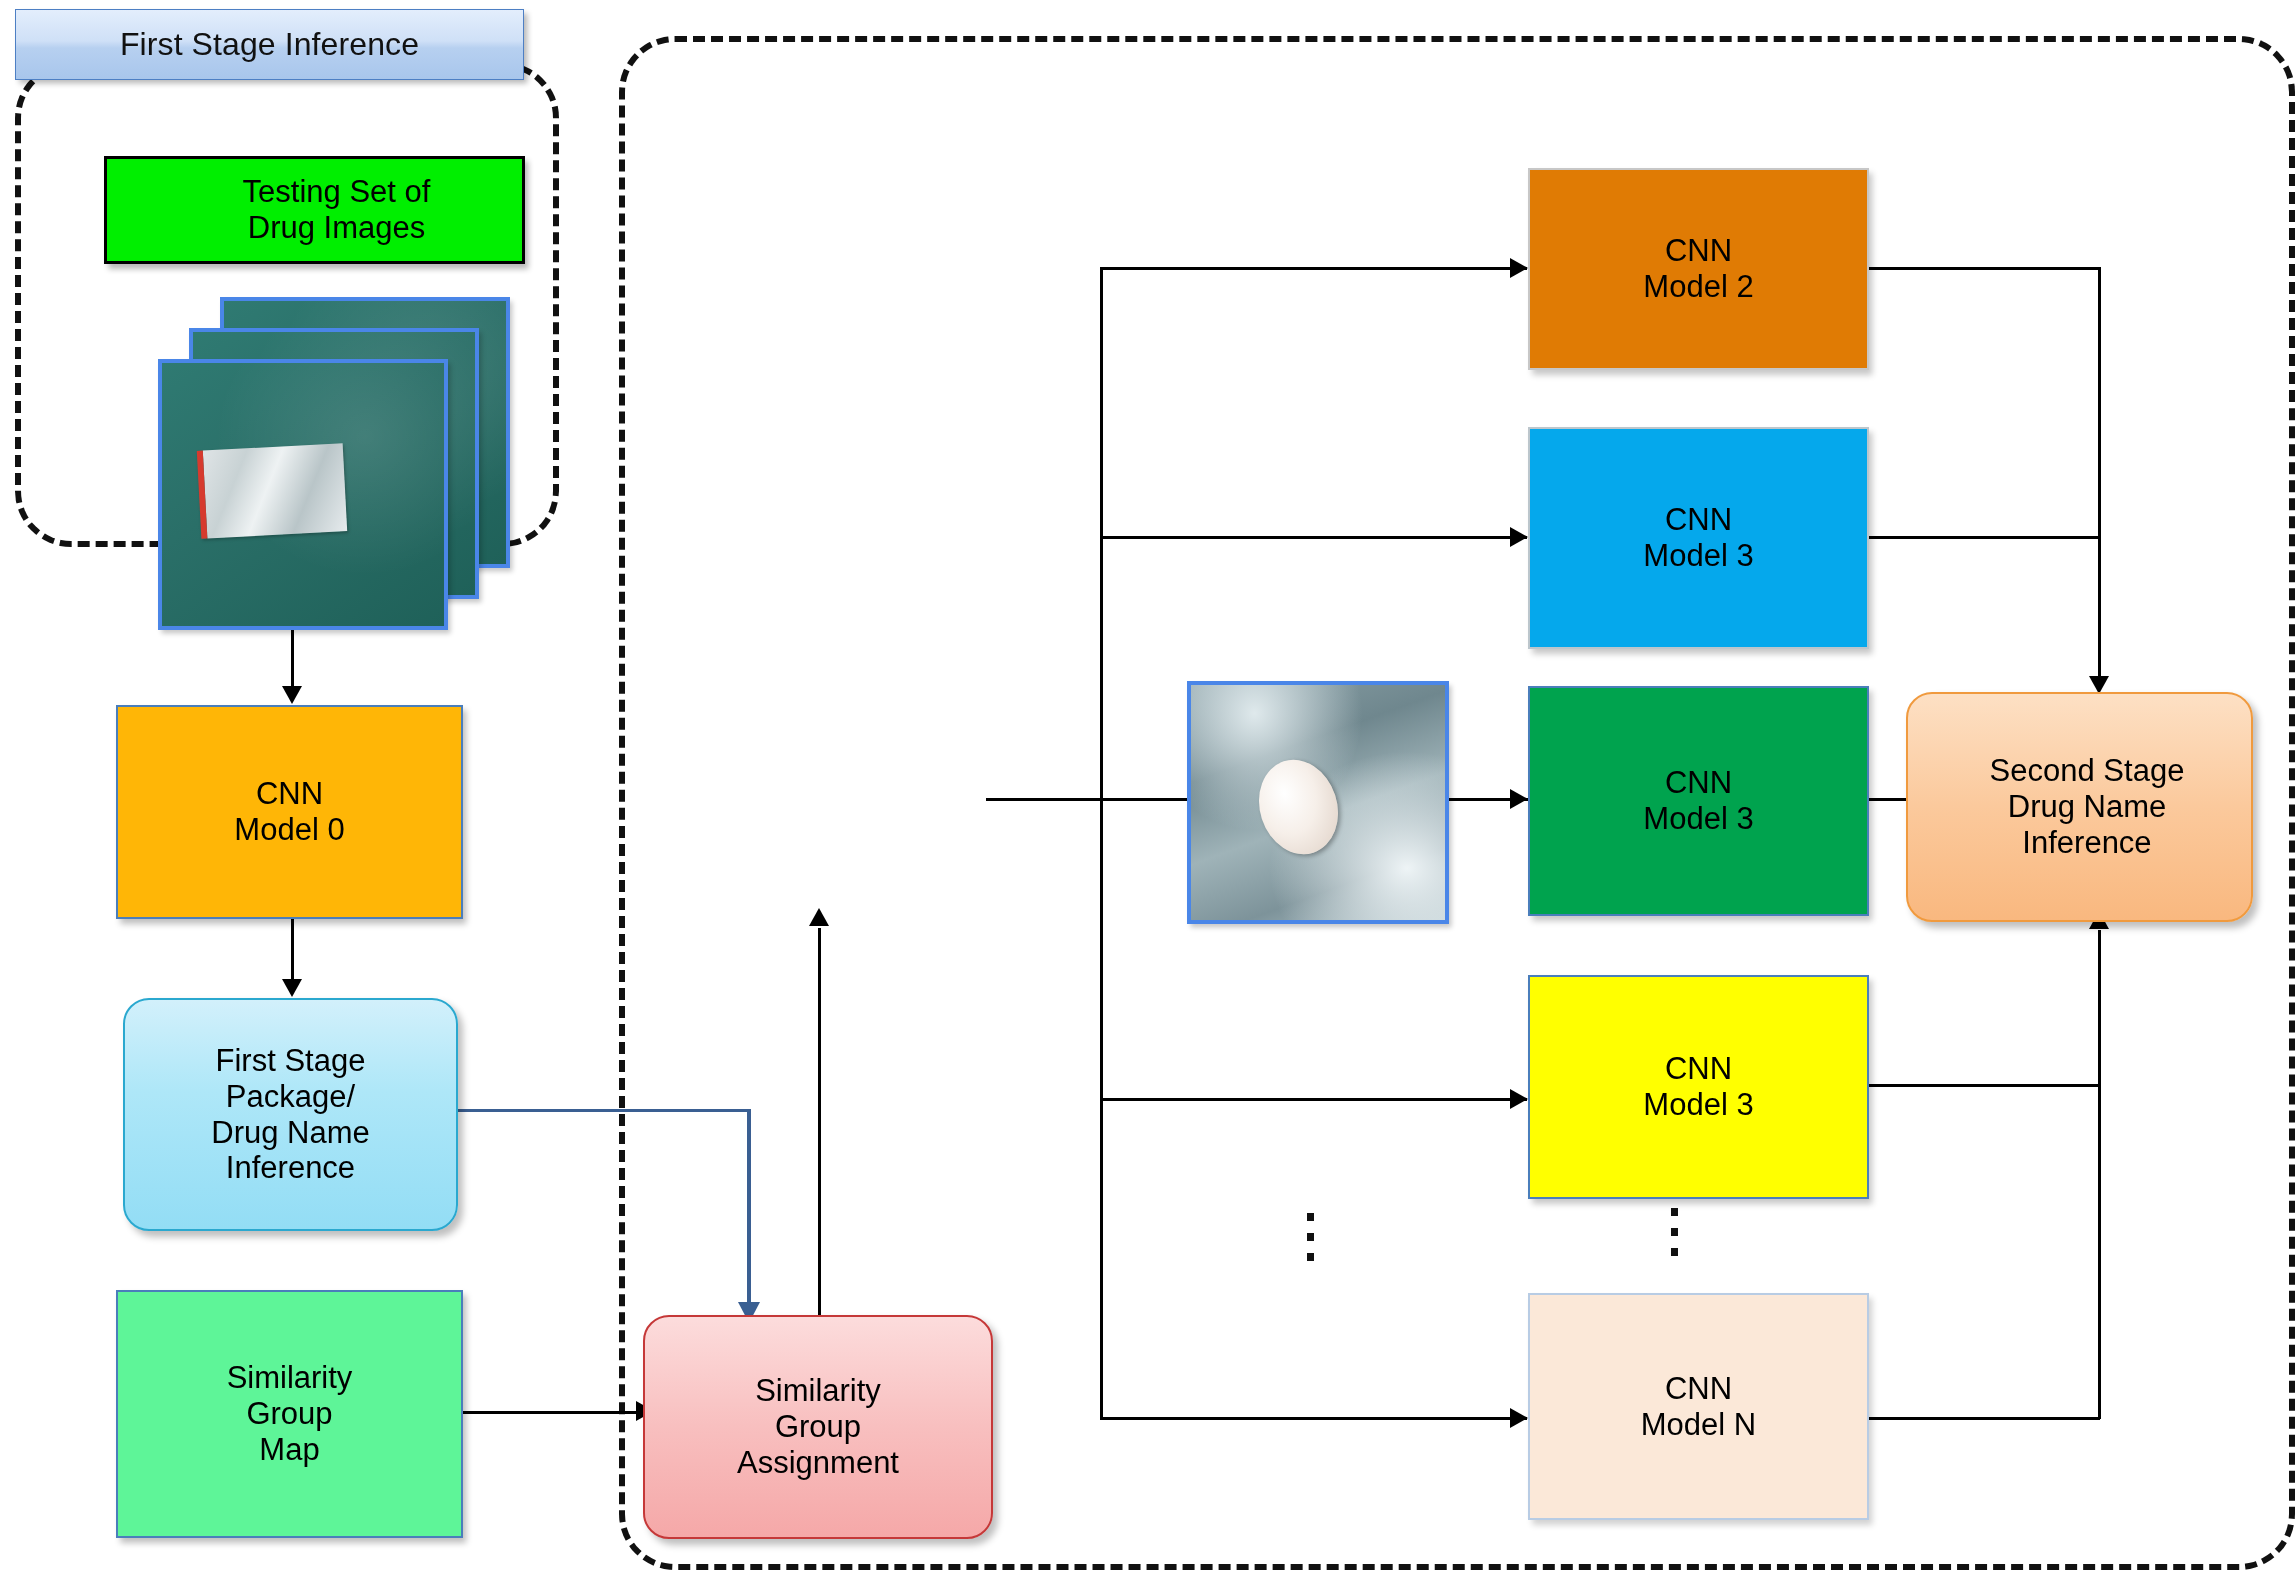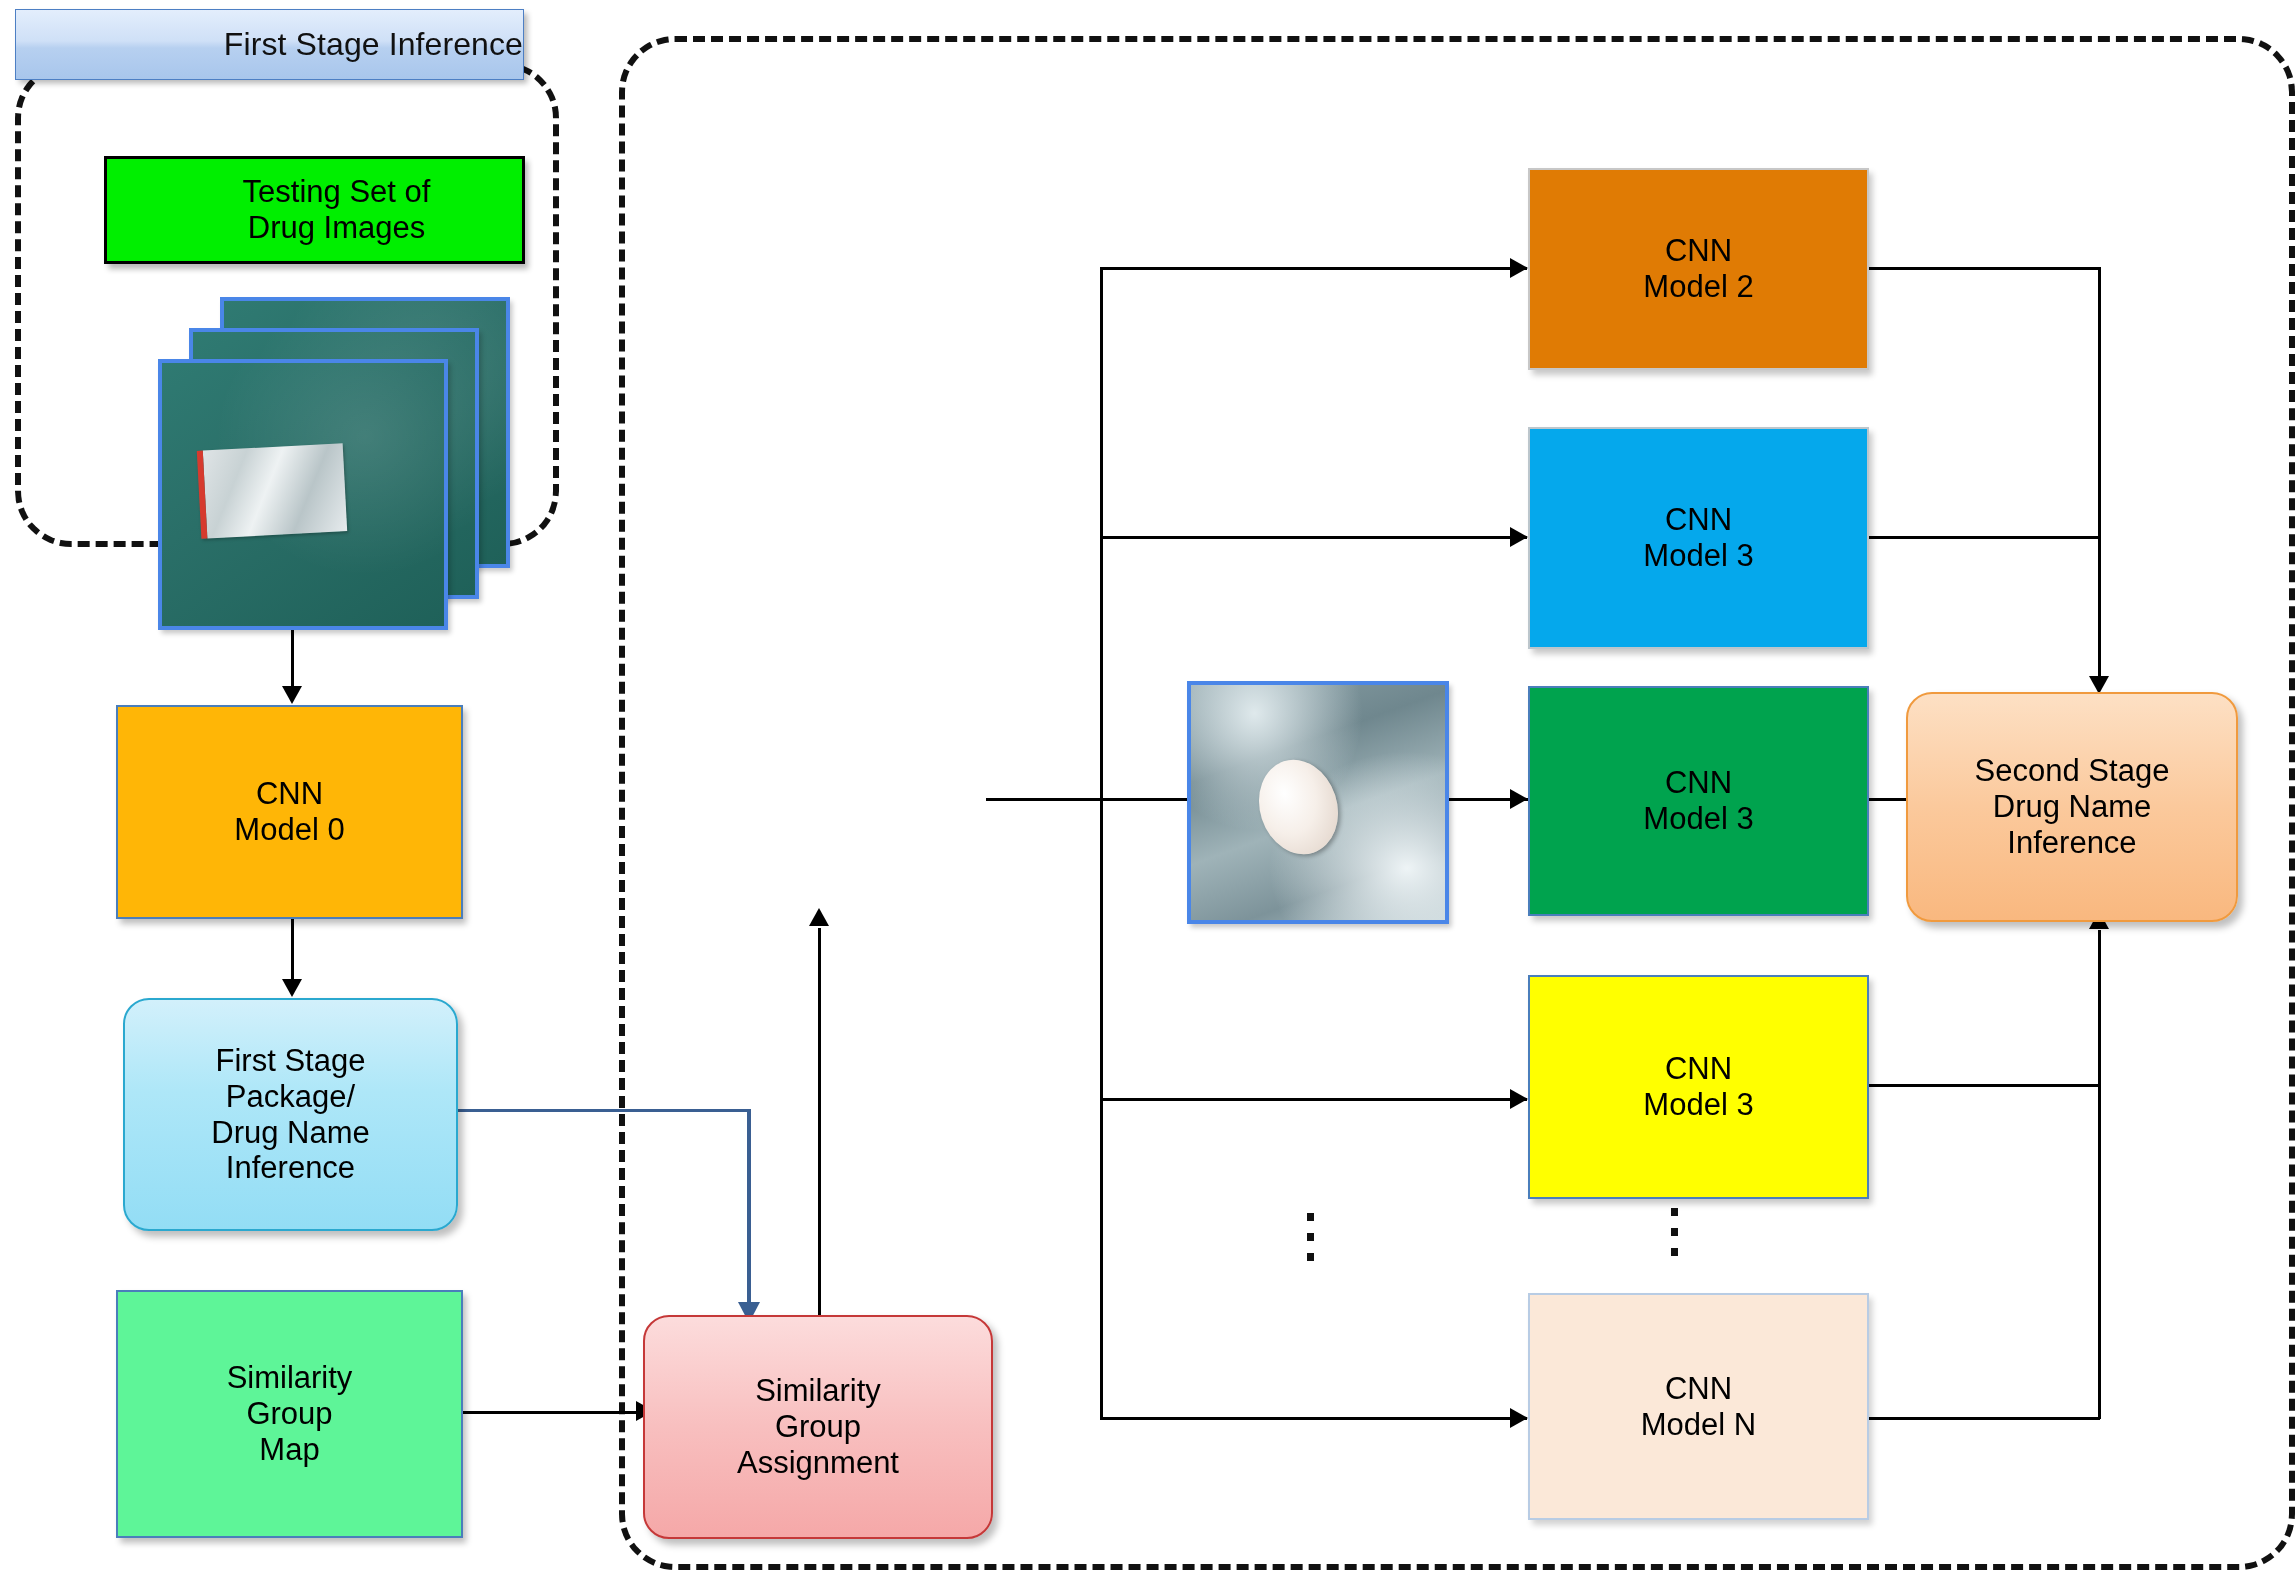--- a/index.html
+++ b/index.html
@@ -65,20 +65,21 @@
     background:linear-gradient(to bottom,#eef9d2 0%,#ddf3ae 45%,#cdee8f 100%);
     border:2.5px solid #8dbe3c;
   }
   .fill-pink{
     background:linear-gradient(to bottom,#fcdcdc 0%,#f8bfbf 50%,#f5a8a8 100%);
     border:2.5px solid #c53838;
   }
   .fill-peach{
     background:linear-gradient(to bottom,#fde0c4 0%,#fbc99c 50%,#f9b87f 100%);
     border:2.5px solid #f09a3e;
+    padding-left:15px;
   }
   .fill-cnn1{background:#e07b04;border:2.5px solid #c7c7c7;}
   .fill-cnn2{background:#05a8ec;border:2.5px solid #bcc6cc;}
   .fill-cnn3{background:#00a34e;border:2.5px solid #4a7ebb;}
   .fill-cnn4{background:#ffff00;border:2.5px solid #4a7ebb;}
   .fill-cnnN{background:#fbe8d8;border:2.5px solid #b8cce4;}
 
   
   .photo{
     position:absolute;
@@ -134,21 +135,21 @@
   .vdots i{display:block;width:6.8px;height:8px;background:#111;}
 </style>
 </head>
 <body>
 
 <div id="stage">
 
   <div class="dash-group" style="left:15px;top:62px;width:532px;height:473px;"></div>
   <div class="dash-group" style="left:619px;top:36px;width:1664px;height:1522px;"></div>
 
-  <div class="stage-chip" style="left:15px;top:8.7px;width:507px;height:69px;justify-content:flex-end;">
+  <div class="stage-chip" style="left:15px;top:8.7px;width:507px;height:69px;">
     <span>First Stage Inference</span>
   </div>
 
   <div class="node rect-black fill-green-bright" style="left:104px;top:156px;width:371px;height:102px;padding-left:44px;">
     <span class="ln">Testing Set of</span>
     <span class="ln">Drug Images</span>
   </div>
 
   <div class="photo teal-bg" style="left:220px;top:297px;width:282px;height:263px;"></div>
   <div class="photo teal-bg" style="left:189px;top:328px;width:282px;height:263px;"></div>

